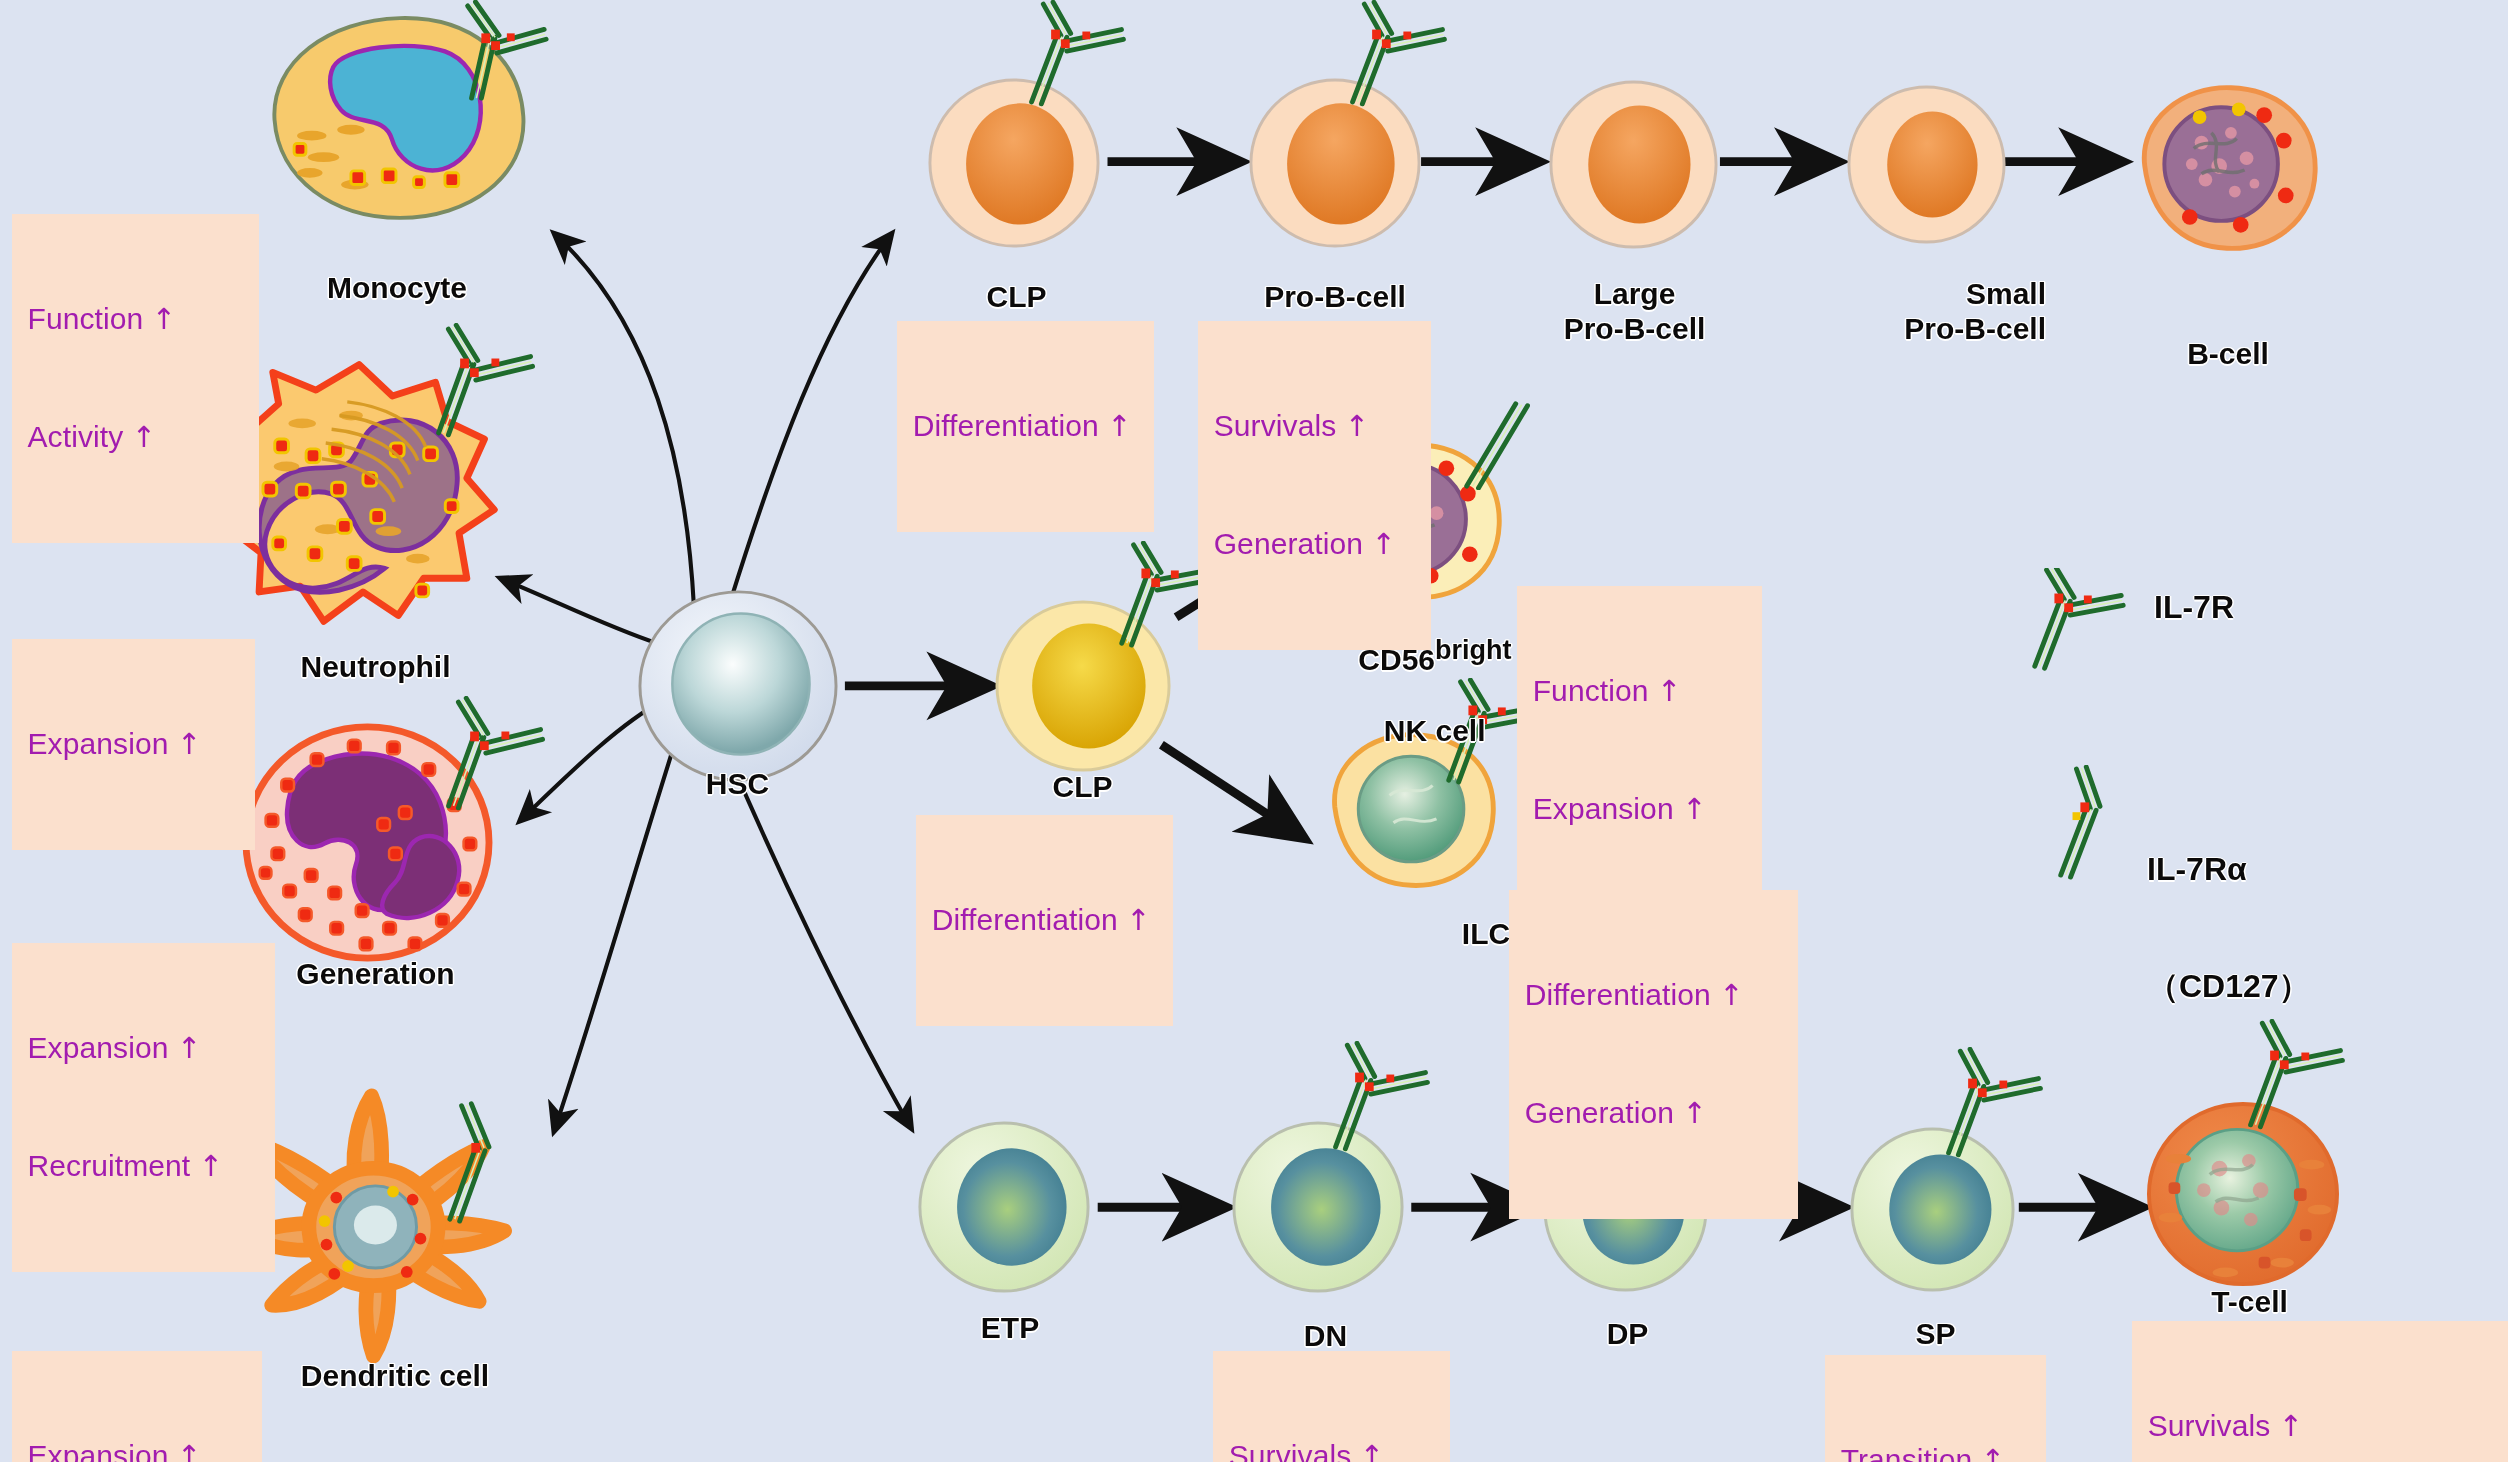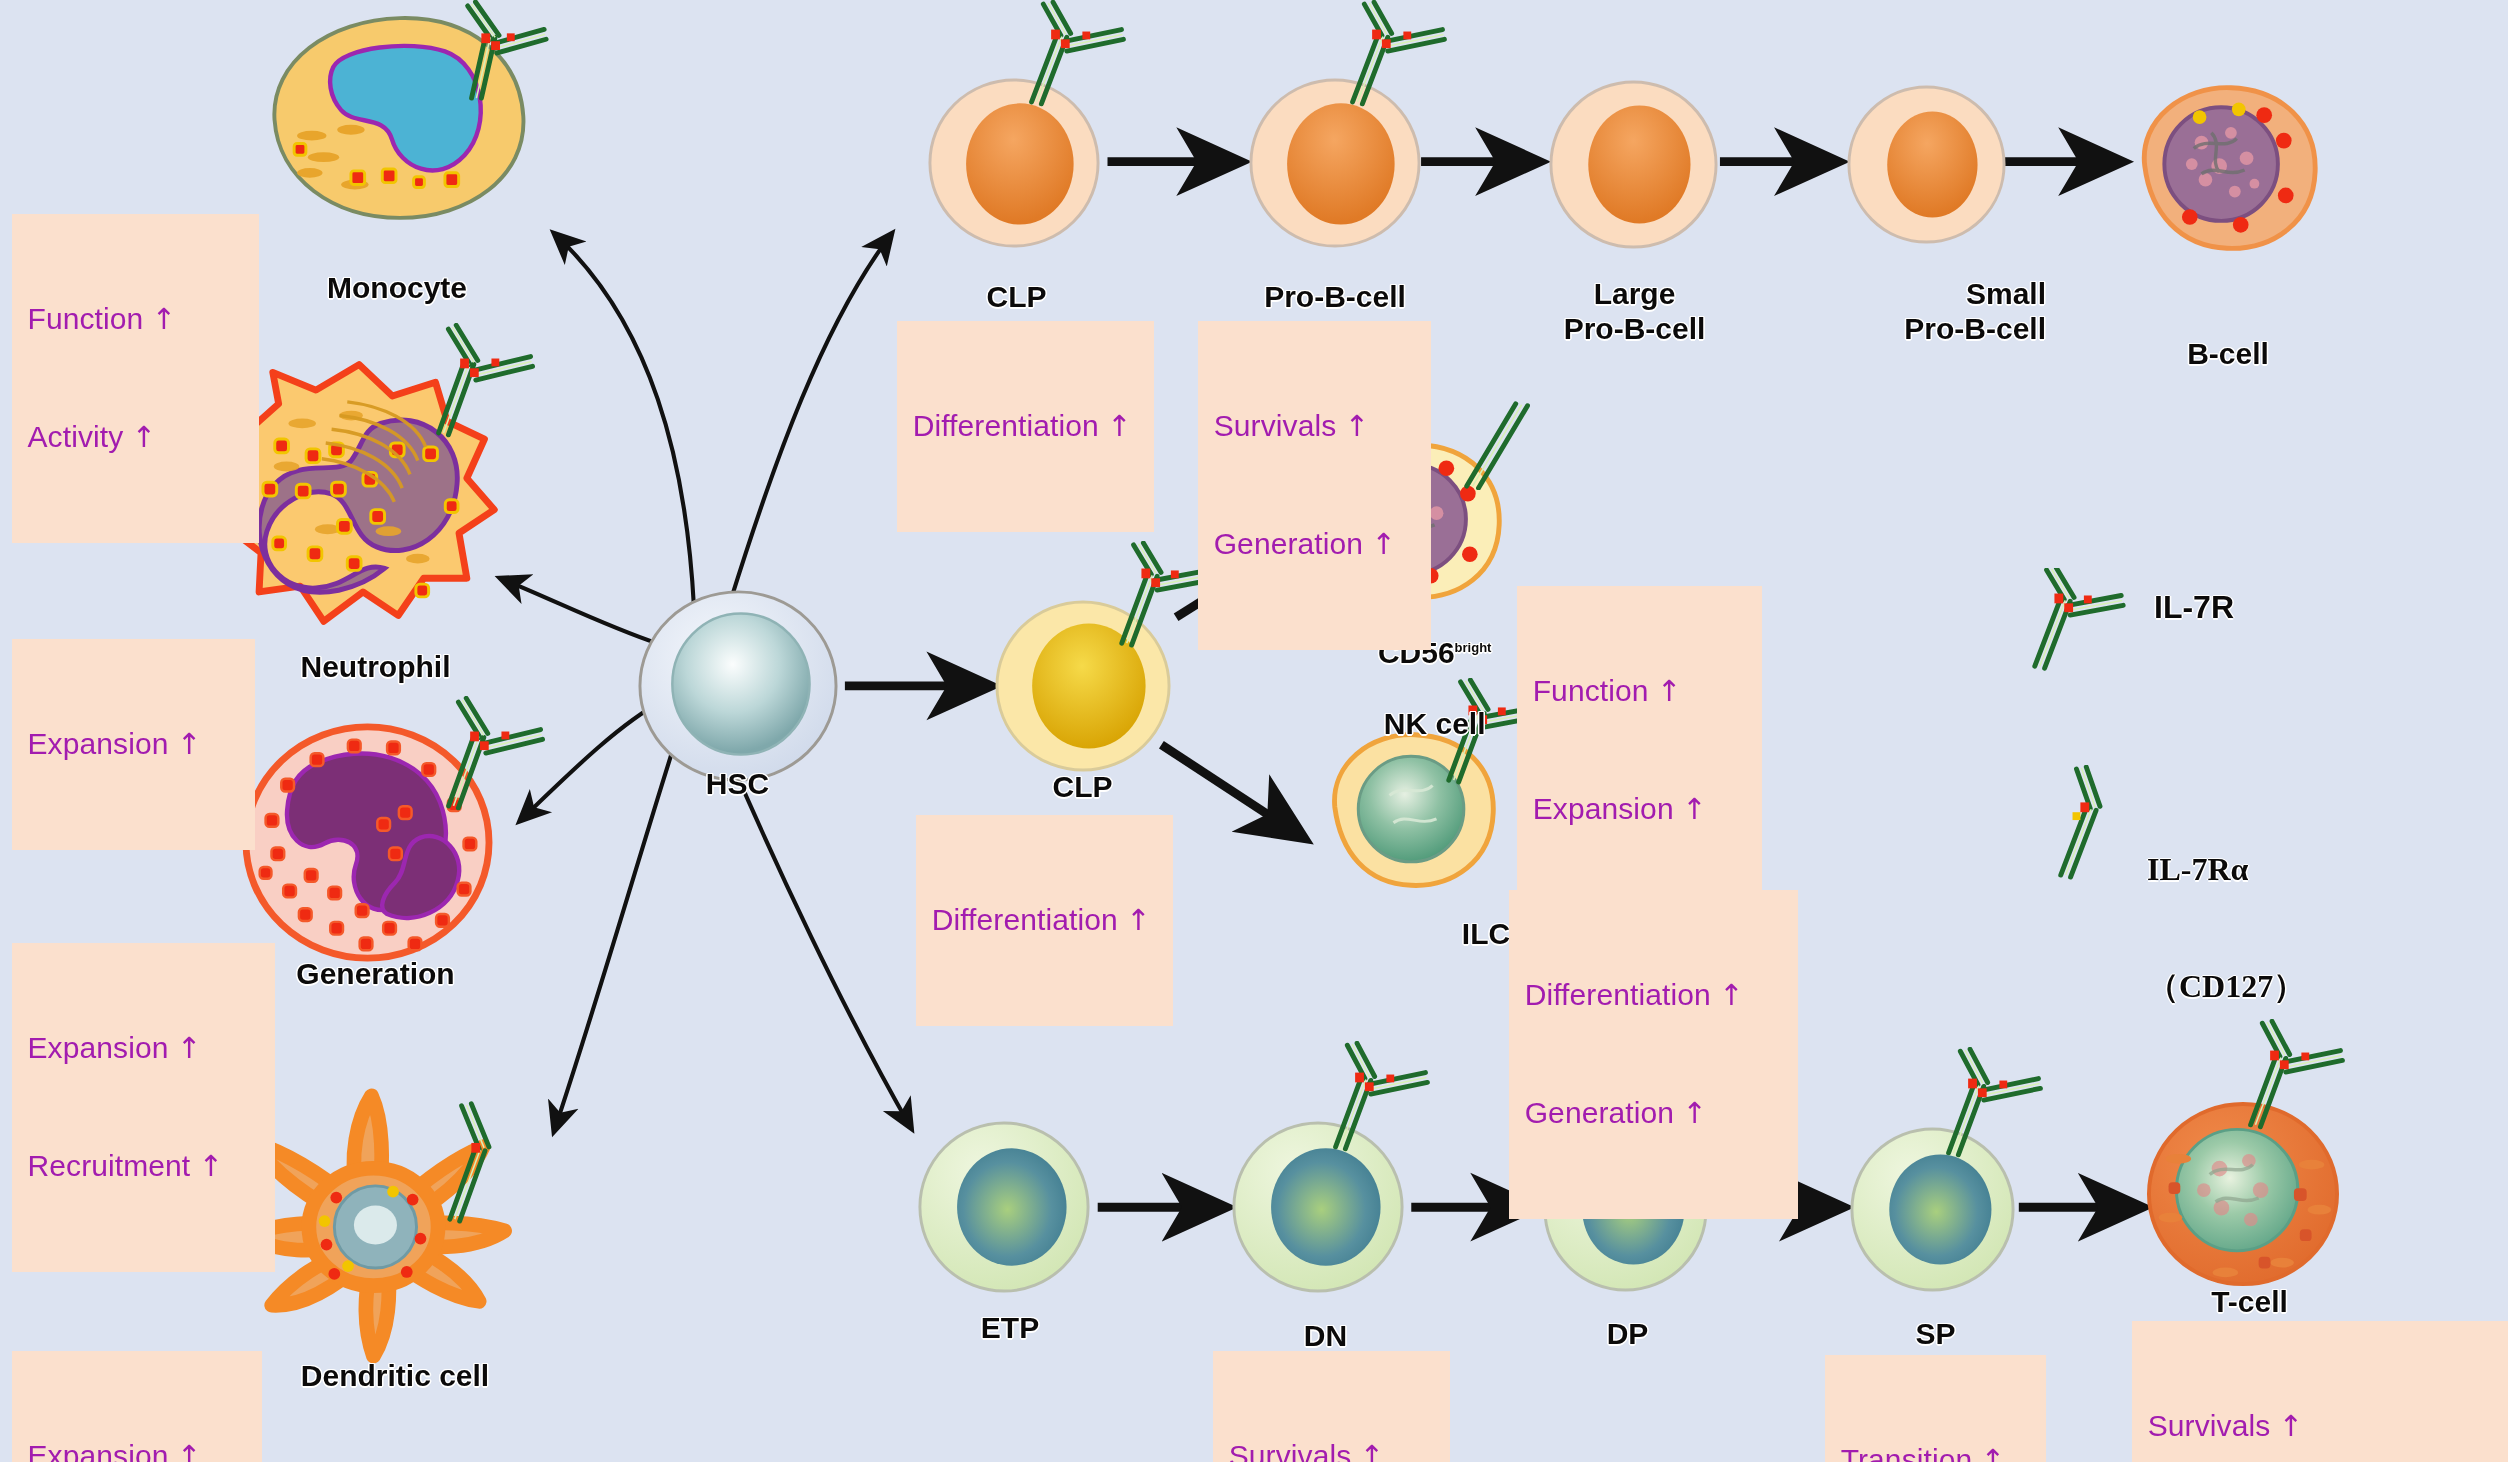--- a/index.html
+++ b/index.html
@@ -37,21 +37,21 @@
     font-weight: bold;
     font-size: 30px;
     color: #0b0a0a;
     text-align: center;
     line-height: 1.18;
     white-space: pre;
     text-shadow:
       1.5px 0 0 #fff, -1.5px 0 0 #fff, 0 1.5px 0 #fff, 0 -1.5px 0 #fff,
       1px 1px 0 #fff, -1px -1px 0 #fff, 1px -1px 0 #fff, -1px 1px 0 #fff;
   }
-  .clabel sup { font-size: 13px; vertical-align: super; }
+  .clabel sup { font-size: 27px; vertical-align: super; }
 
   
   .leglabel {
     position: absolute;
     font-weight: bold;
     font-size: 32px;
     color: #0b0a0a;
     line-height: 1.22;
     white-space: pre;
     text-shadow:
@@ -697,21 +697,21 @@
       <path d="M44,44 L30,4"></path>
         <path d="M54,42 L40,2"></path>
     </g>
     <g stroke="#d8f0b6" stroke-width="1.6" fill="none">
       <path d="M19,112 L45,45"></path>
         <path d="M49,43 L35,3"></path>
     </g>
     <rect x="34" y="38" width="9" height="10" fill="#ef2a12"></rect>
     <rect x="26" y="48" width="8" height="8" fill="#f2c500"></rect>
   </svg>
-  <div class="leglabel" style="left:2147px; top:772px;font-family:Liberation Serif, serif;">
+  <div class="leglabel" style="left:2147px; top:772px;">
     <div>IL-7Rα</div>
     <div>（CD127）</div>
   </div>
 
   <div class="clabel" style="left:294px; top:270px; width:206px;">Monocyte</div>
   <div class="clabel" style="left:270px; top:649px; width:211px;">Neutrophil</div>
   <div class="clabel" style="left:270px; top:956px; width:211px;">Generation</div>
   <div class="clabel" style="left:265px; top:1358px; width:260px;">Dendritic cell</div>
   <div class="clabel" style="left:674px; top:766px; width:127px;">HSC</div>
   <div class="clabel" style="left:1019px; top:769px; width:127px;">CLP</div>

